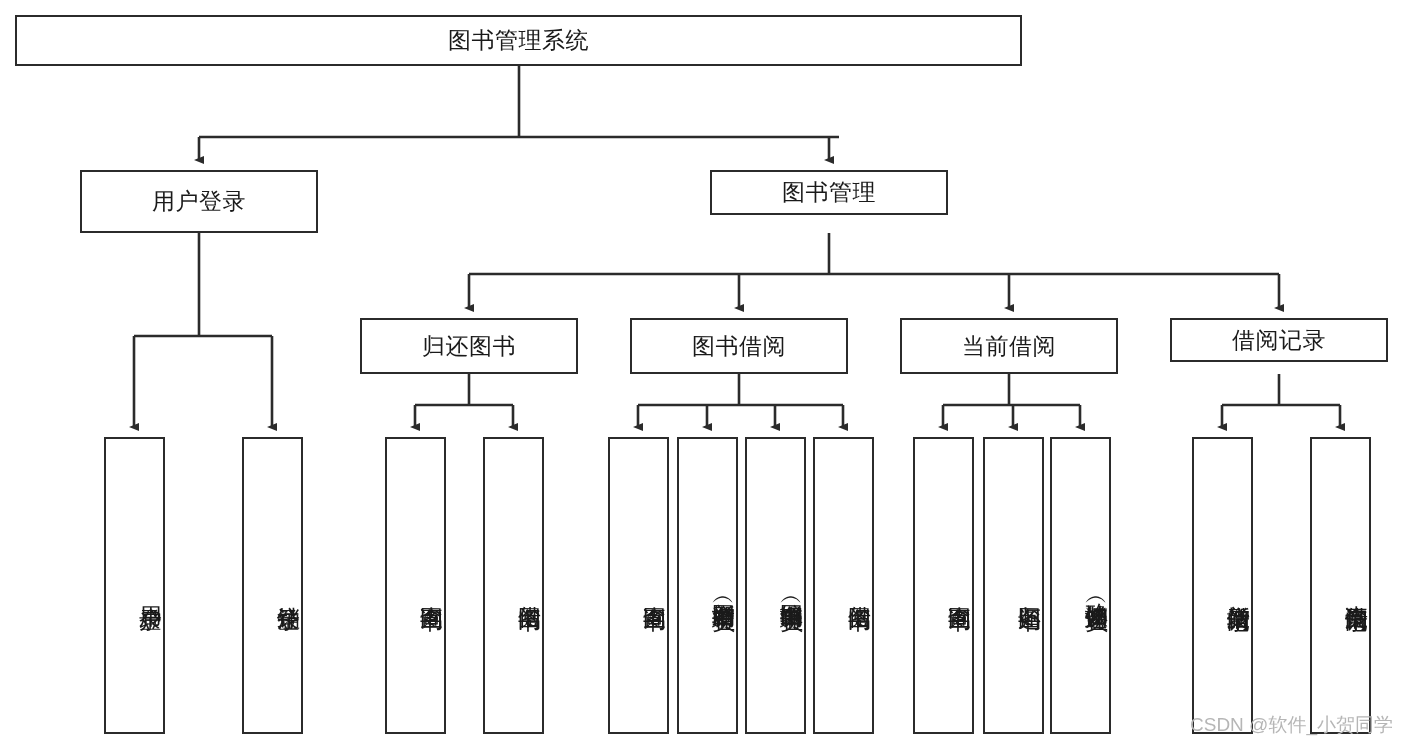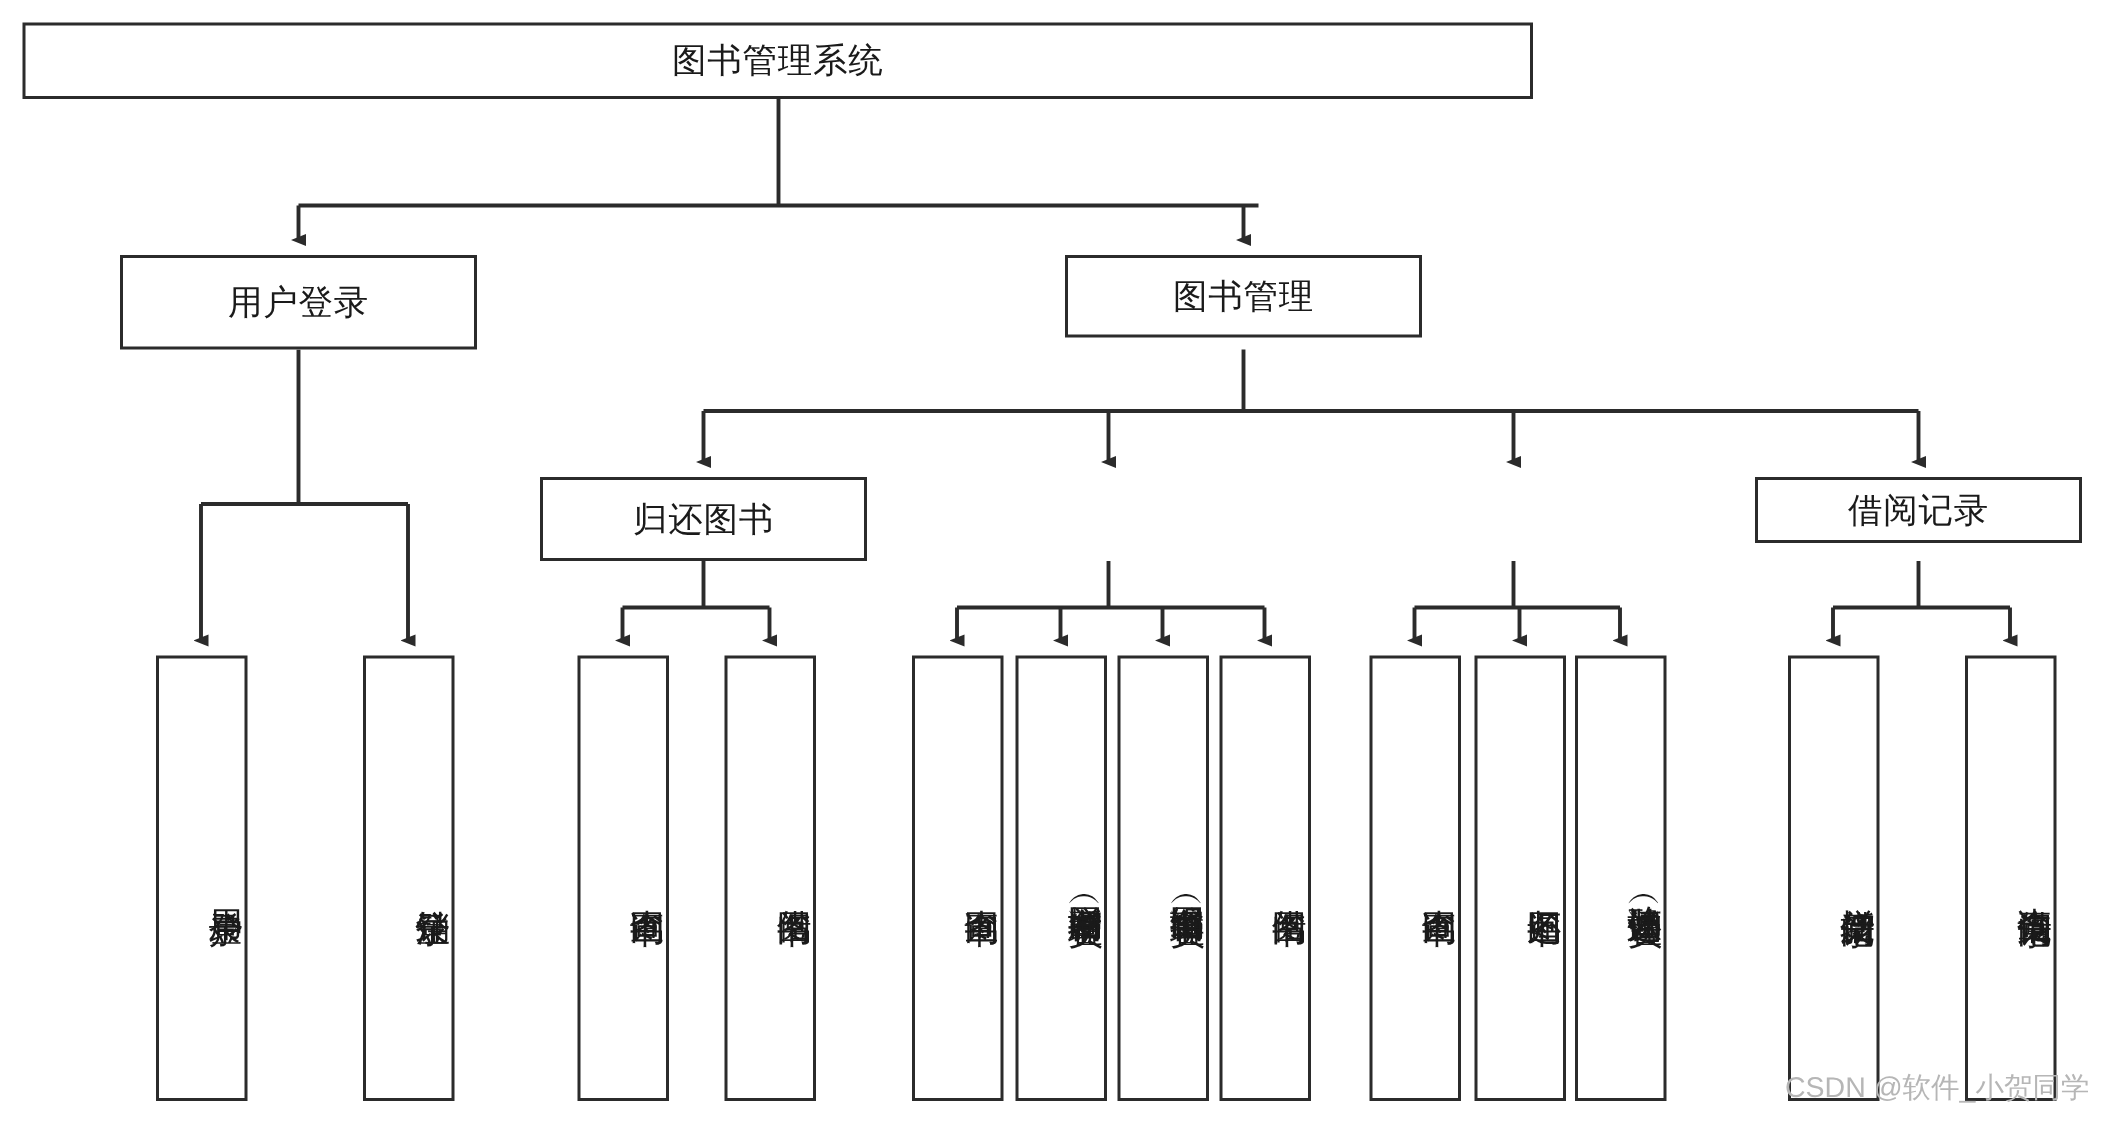--- a/index.html
+++ b/index.html
@@ -125,27 +125,33 @@
     </g>
   </svg>
 
   <div class="node node-h node-root" style="left:15px; top:15px; width:1007px; height:51px;">
     <span>图书管理系统</span>
   </div>
 
   <div class="node node-h" style="left:80px; top:170px; width:238px; height:63px;">
     <span>用户登录</span>
   </div>
-  <div class="node node-h" style="left:710px; top:170px; width:238px; height:55px;">
+  <div class="node node-h" style="left:710px; top:170px; width:238px; height:45px;">
     <span>图书管理</span>
   </div>
 
   <div class="node node-h" style="left:360px; top:318px; width:218px; height:56px;">
     <span>归还图书</span>
   </div>
+  <div class="node node-h" style="left:630px; top:318px; width:218px; height:56px;">
+    <span>图书借阅</span>
+  </div>
+  <div class="node node-h" style="left:900px; top:318px; width:218px; height:56px;">
+    <span>当前借阅</span>
+  </div>
   <div class="node node-h" style="left:1170px; top:318px; width:218px; height:44px;">
     <span>借阅记录</span>
   </div>
 
   <div class="node node-v" style="left:104px; top:437px; width:61px; height:297px;">
     <span class="vlabel">用户登录</span>
   </div>
   <div class="node node-v" style="left:242px; top:437px; width:61px; height:297px;">
     <span class="vlabel">注销登录</span>
   </div>

